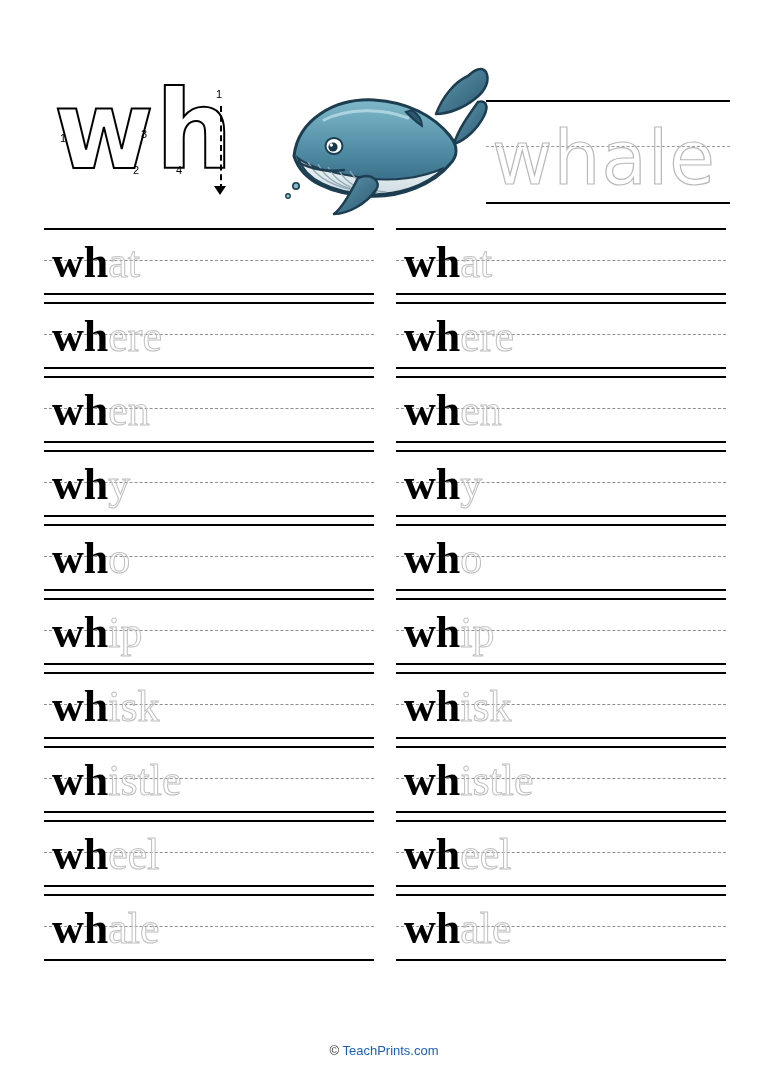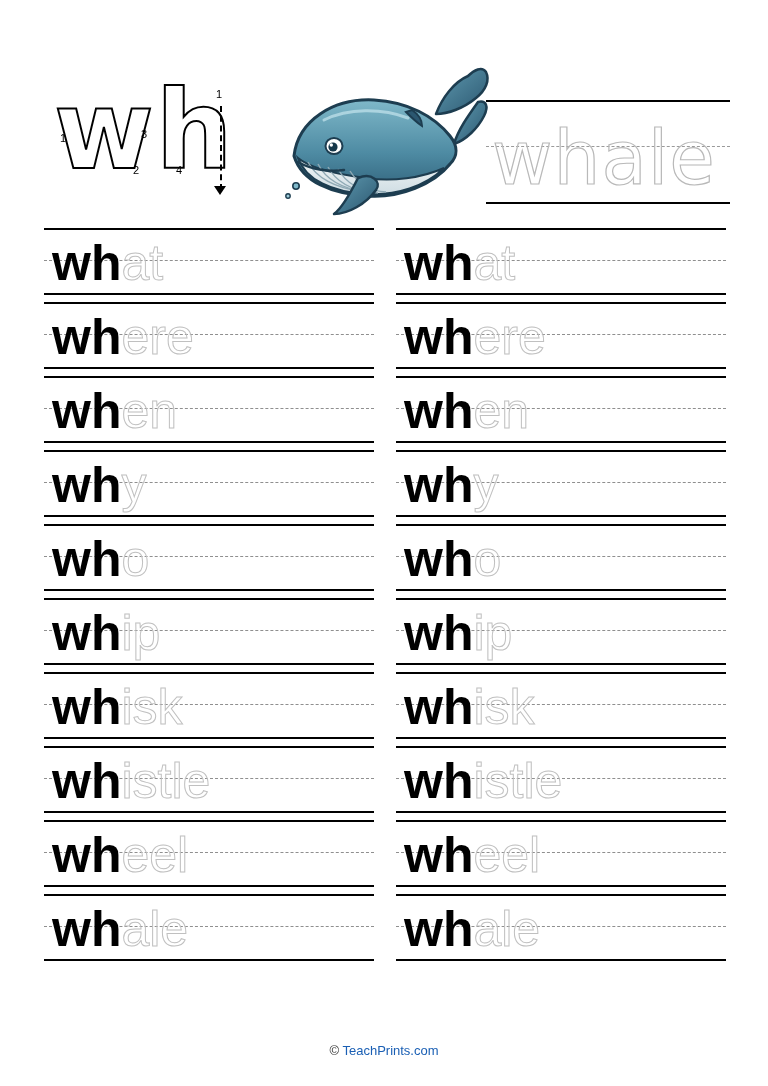--- a/index.html
+++ b/index.html
@@ -156,22 +156,22 @@
   }
   .row .line-bot {
     position: absolute;
     left: 0; top: 71px; width: 330px;
     border-top: 2px solid #000;
   }
   .row .text {
     position: absolute;
     left: 8px;
     top: 10px;
-    font-family: Liberation Sans, sans-serif;
-    font-size: 50px;
+    font-family: Liberation Serif, serif;
+    font-size: 44px;
     line-height: 62px;
     letter-spacing: 0px;
     white-space: pre;
   }
   .row .text .solid {
     font-weight: 700;
     color: #000;
   }
   .row .text .ghost {
     font-weight: 400;

